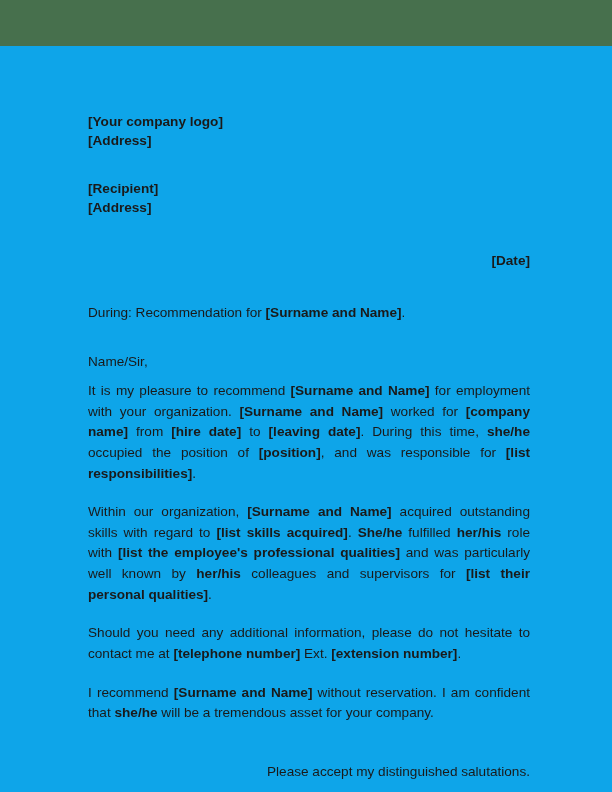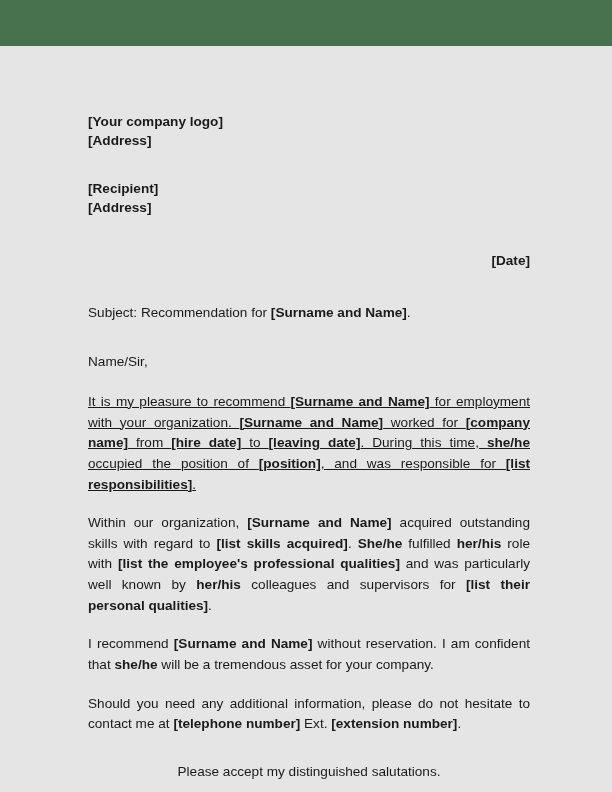--- a/index.html
+++ b/index.html
@@ -26,21 +26,21 @@
     width: 612px;
     height: 46px;
     background: #47704d;
   }
   .sheet {
     position: absolute;
     top: 46px;
     left: 0;
     width: 612px;
     height: 746px;
-    background: #e5e5e5;
+    background: #0ea5e9;
     box-sizing: border-box;
   }
   .content {
     position: absolute;
     left: 88px;
     top: 66px;
     width: 442px;
   }
   .sender-block {
     font-size: 10.2pt;
@@ -76,27 +76,26 @@
     text-align: left;
   }
   .para {
     margin-top: 18px;
     font-size: 10.2pt;
     line-height: 1.52;
     text-align: justify;
     text-justify: inter-word;
   }
   .para.first {
-    margin-top: 23px;
-    text-decoration: underline;
+    margin-top: 12px;
   }
   .closing {
-    margin-top: 29px;
+    margin-top: 40px;
     font-size: 10.2pt;
-    text-align: center;
+    text-align: right;
   }
   b, .b {
     font-weight: bold;
   }
 </style>
 </head>
 <body>
 
 <div class="page">
 
@@ -111,39 +110,39 @@
       </div>
 
       <div class="recipient-block">
         <div>[Recipient]</div>
         <div>[Address]</div>
       </div>
 
       <div class="date-line">[Date]</div>
 
       <div class="subject-line">
-        <span>Subject: Recommendation for </span><b>[Surname and Name]</b><span>.</span>
+        <span>During: Recommendation for </span><b>[Surname and Name]</b><span>.</span>
       </div>
 
       <div class="salutation">Name/Sir,</div>
 
       <div class="para first">
         <span>It is my pleasure to recommend </span><b>[Surname and Name]</b><span> for employment with your organization. </span><b>[Surname and Name]</b><span> worked for </span><b>[company name]</b><span> from </span><b>[hire date]</b><span> to </span><b>[leaving date]</b><span>. During this time, </span><b>she/he</b><span> occupied the position of </span><b>[position]</b><span>, and was responsible for </span><b>[list responsibilities]</b><span>.</span>
       </div>
 
       <div class="para">
         <span>Within our organization, </span><b>[Surname and Name]</b><span> acquired outstanding skills with regard to </span><b>[list skills acquired]</b><span>. </span><b>She/he</b><span> fulfilled </span><b>her/his</b><span> role with </span><b>[list the employee's professional qualities]</b><span> and was particularly well known by </span><b>her/his</b><span> colleagues and supervisors for </span><b>[list their personal qualities]</b><span>.</span>
       </div>
 
       <div class="para">
-        <span>I recommend </span><b>[Surname and Name]</b><span> without reservation. I am confident that </span><b>she/he</b><span> will be a tremendous asset for your company.</span>
+        <span>Should you need any additional information, please do not hesitate to contact me at </span><b>[telephone number]</b><span> Ext. </span><b>[extension number]</b><span>.</span>
       </div>
 
       <div class="para">
-        <span>Should you need any additional information, please do not hesitate to contact me at </span><b>[telephone number]</b><span> Ext. </span><b>[extension number]</b><span>.</span>
+        <span>I recommend </span><b>[Surname and Name]</b><span> without reservation. I am confident that </span><b>she/he</b><span> will be a tremendous asset for your company.</span>
       </div>
 
       <div class="closing">Please accept my distinguished salutations.</div>
 
     </div>
   </div>
 
 </div>
 
 </body></html>

